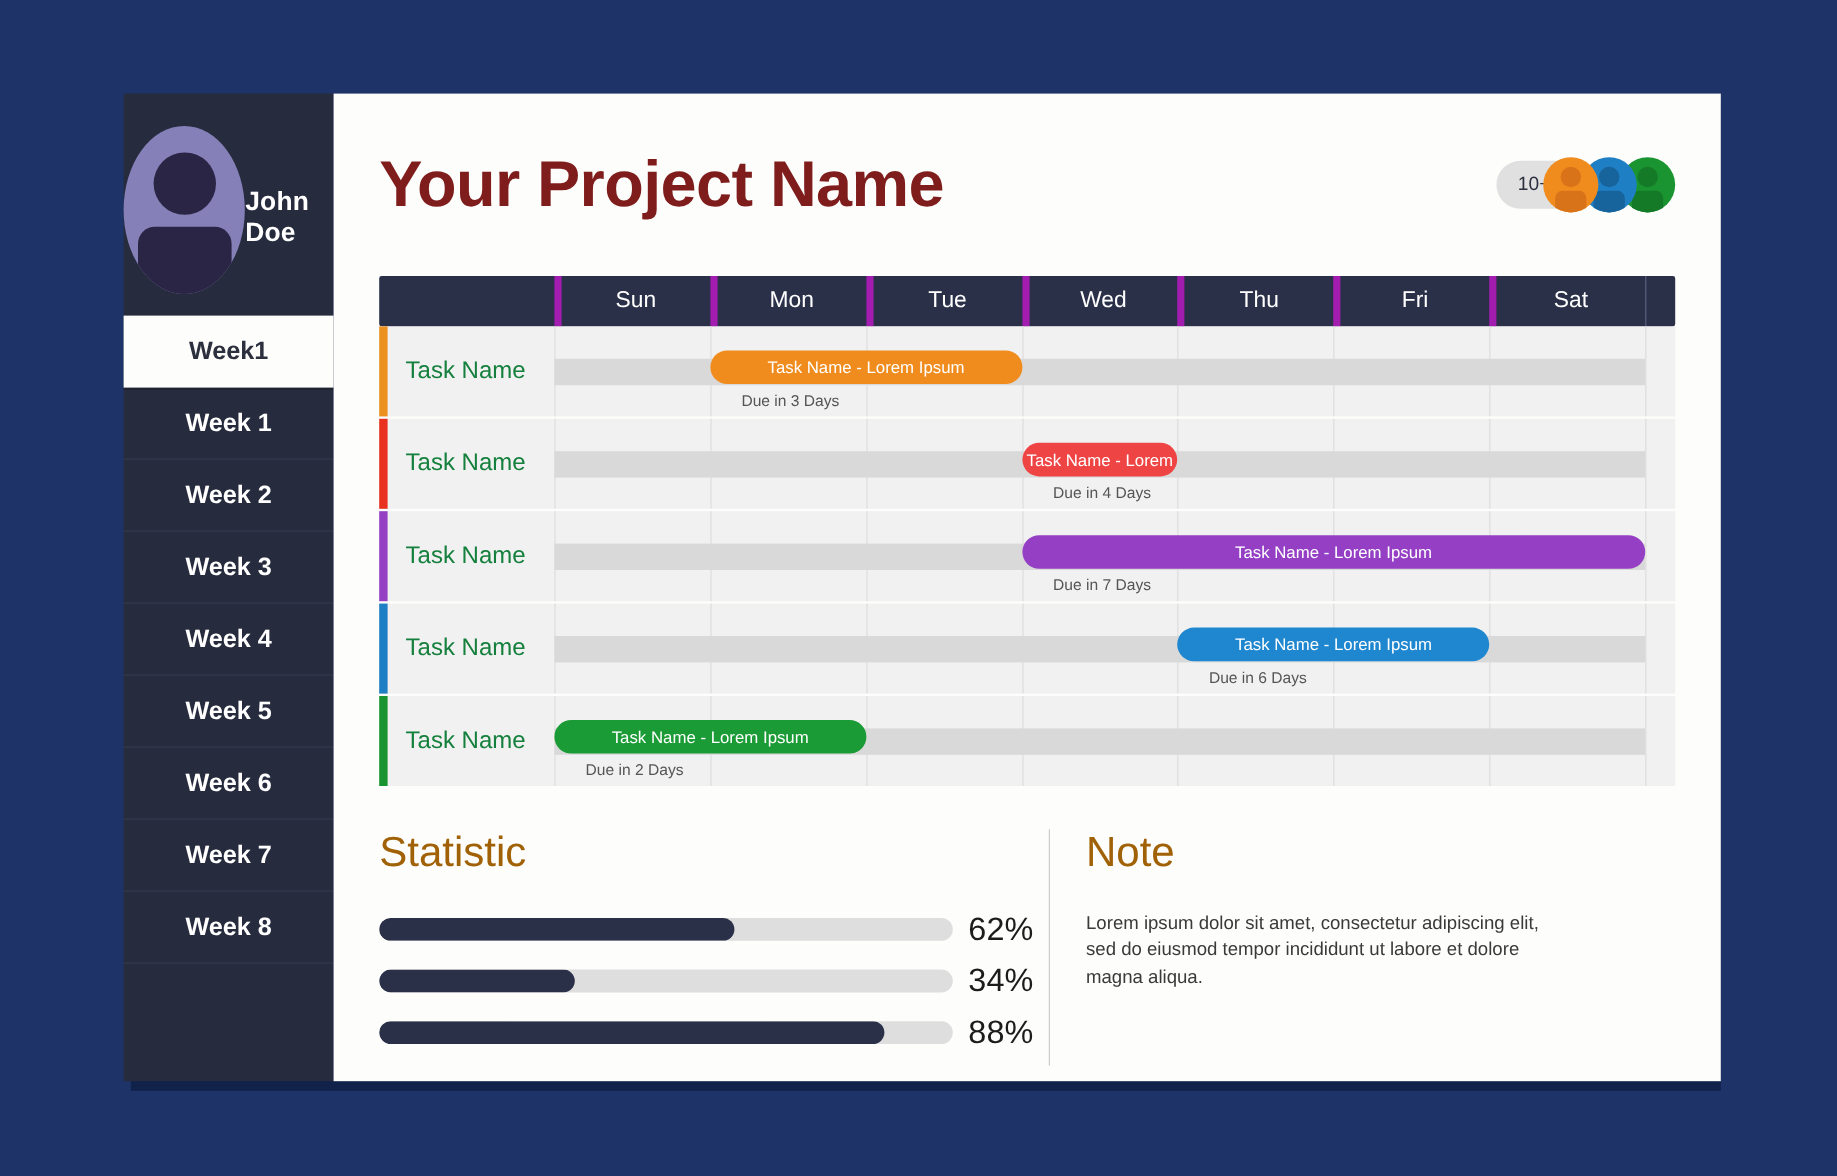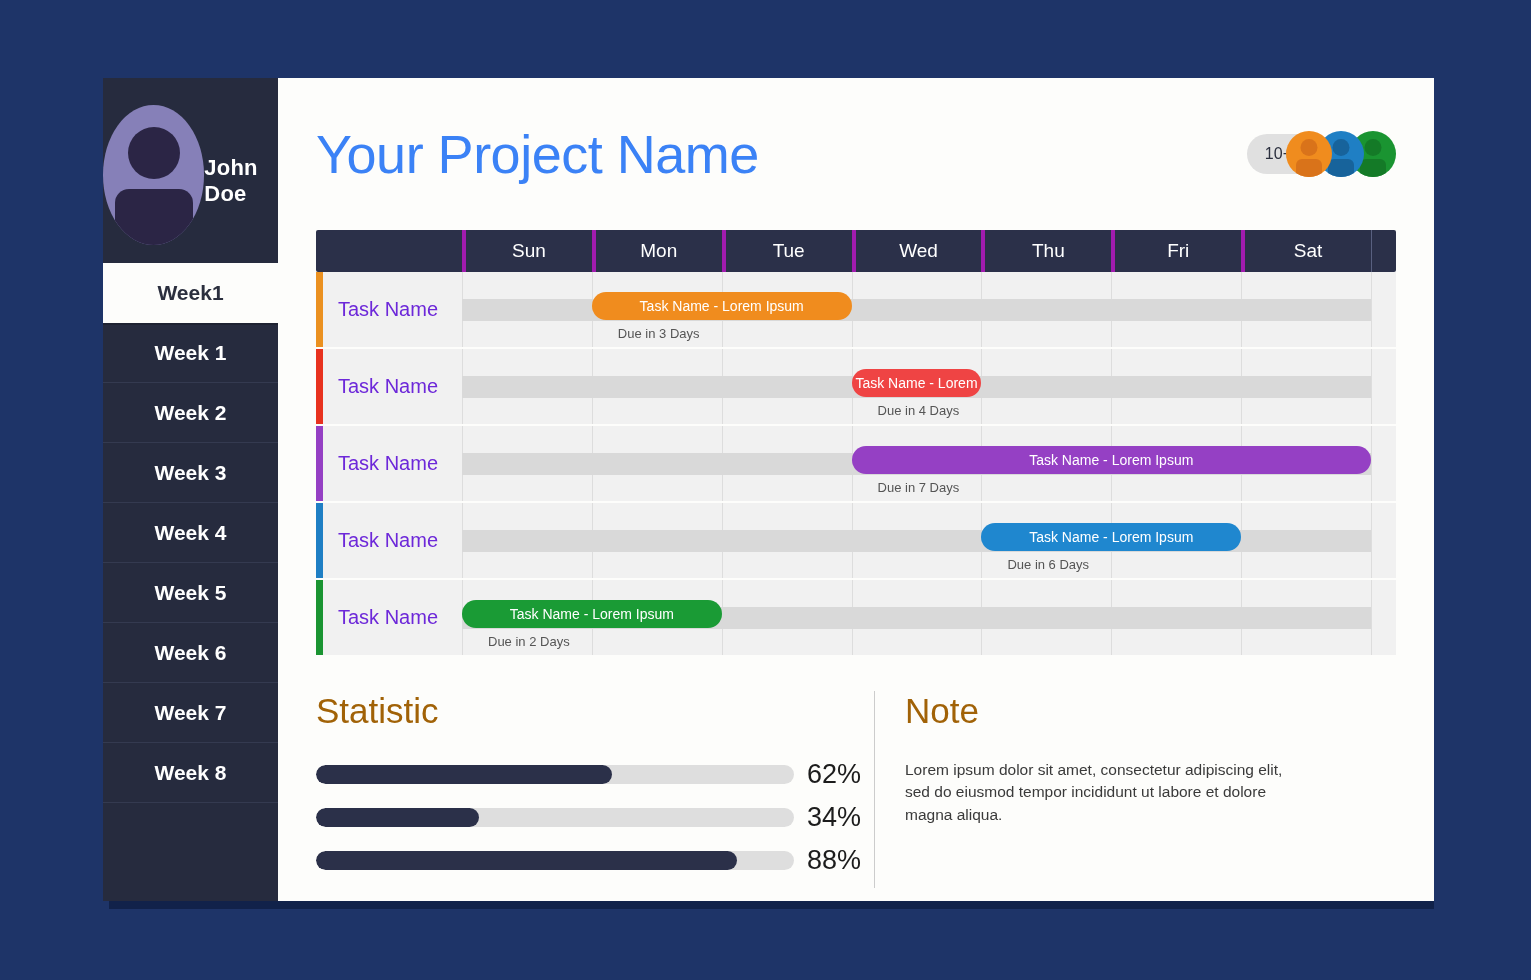--- a/index.html
+++ b/index.html
@@ -80,22 +80,22 @@
     padding:0 38px;
   }
 
   
   #header {
     height:152px;
     display:flex; align-items:center; justify-content:space-between;
   }
   #project-title {
     font-size:54px;
-    font-weight:normal;
-    color:#3b82f6;
+    font-weight:bold;
+    color:#7f1d1d;
     letter-spacing:-0.5px;
   }
   #team-badge {
     display:flex; align-items:center;
     position:relative;
     height:46px;
   }
   .count-pill {
     background:#e0e0e0;
     border-radius:23px;
@@ -135,42 +135,42 @@
     height:42px;
     background:#2b3049;
     border-radius:2px;
   }
   .gh-task { flex:0 0 146px; }
   .gh-day {
     flex:1;
     display:flex; align-items:center; justify-content:center;
     color:#ffffff;
     font-size:19px;
-    border-left:4px solid #a21caf;
+    border-left:6px solid #a21caf;
   }
   .gh-end { flex:0 0 25px; border-left:1px solid #596080; }
 
   .task-row {
     position:relative;
     height:75px;
     background:#f1f1f1;
     margin-bottom:2px;
     display:flex;
     align-items:stretch;
   }
   .accent {
     position:absolute; left:0; top:0; bottom:0;
     width:7px;
   }
   .row-label {
     flex:0 0 146px;
     display:flex; align-items:center;
     padding-left:22px;
     font-size:20px;
-    color:#6d28d9;
+    color:#15803d;
     position:relative; z-index:2;
   }
   .row-grid {
     flex:1;
     position:relative;
   }
   .col-lines {
     position:absolute; inset:0;
     display:flex;
   }

